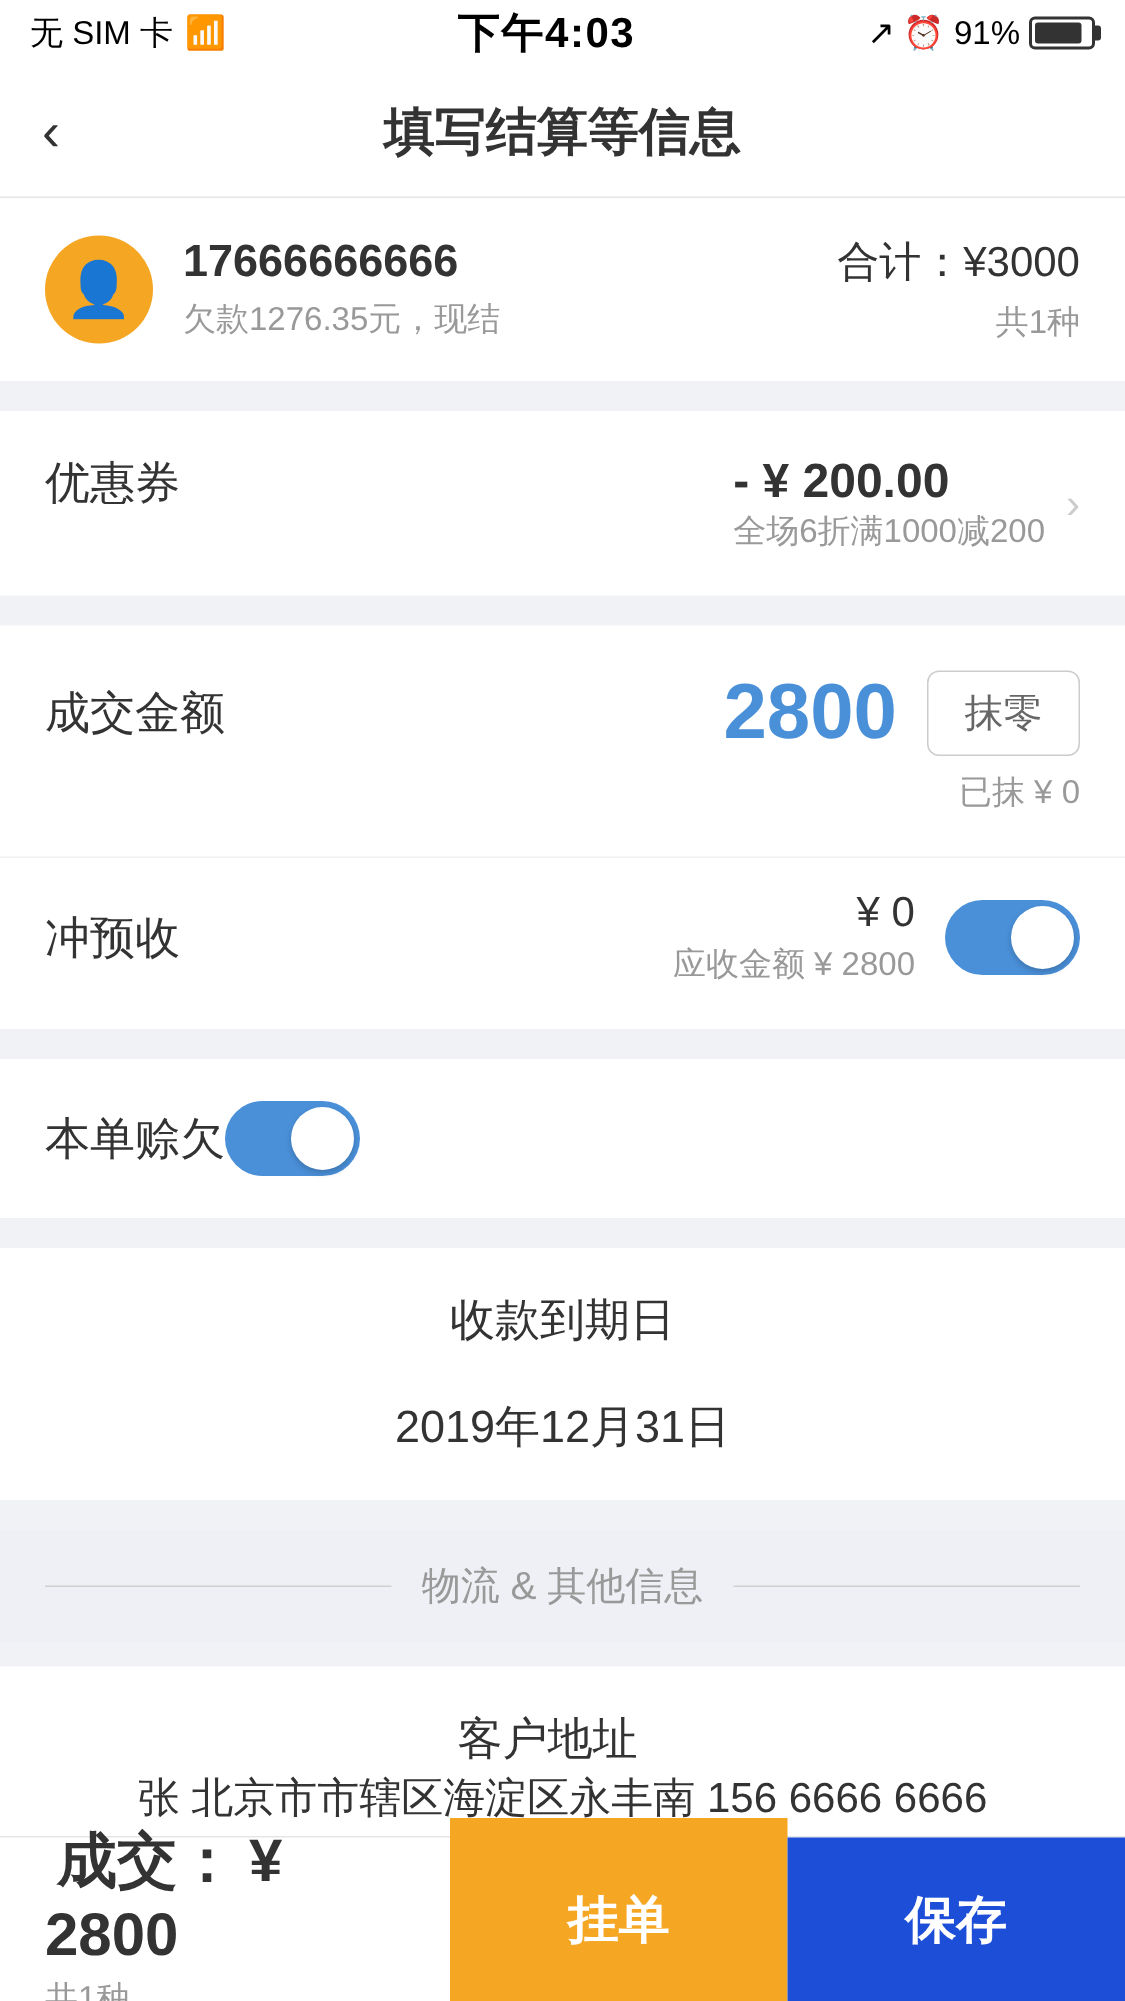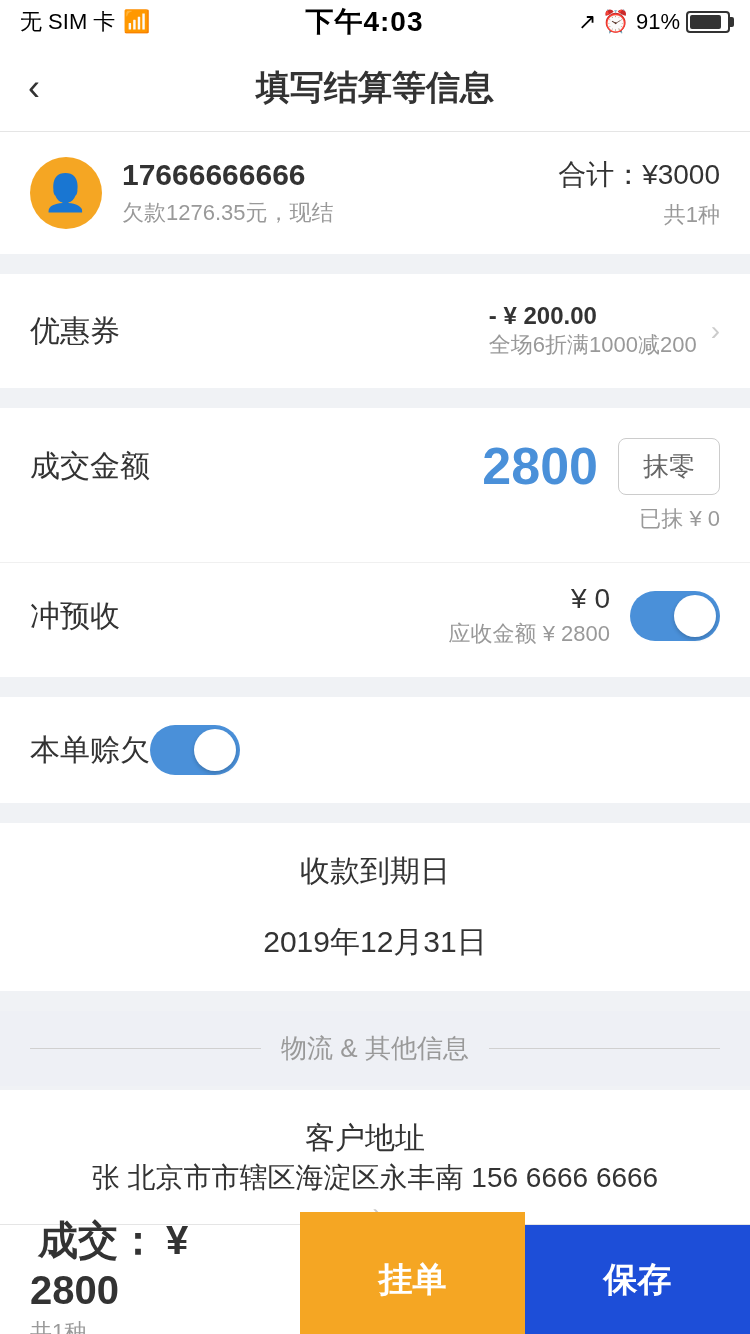--- a/index.html
+++ b/index.html
@@ -129,35 +129,34 @@
 
     
     .section {
       background: #fff;
       margin-bottom: 20px;
     }
 
     
     .coupon-row {
       display: flex;
-      align-items: center;
       justify-content: space-between;
       padding: 28px 30px;
     }
     .coupon-label {
       font-size: 30px;
       color: #333;
     }
     .coupon-right {
       display: flex;
       align-items: center;
       gap: 10px;
     }
     .coupon-discount {
-      font-size: 24px;
+      font-size: 32px;
       font-weight: 600;
       color: #333;
     }
     .coupon-detail {
       font-size: 22px;
       color: #999;
       text-align: right;
     }
     .chevron-right {
       font-size: 28px;
@@ -293,21 +292,21 @@
     .divider-label {
       background: #eef0f5;
       padding: 20px 30px;
       text-align: center;
       font-size: 26px;
       color: #999;
       display: flex;
       align-items: center;
       justify-content: center;
       gap: 20px;
-      margin-bottom: 4px;
+      margin-bottom: 16px;
     }
     .divider-line {
       flex: 1;
       height: 1px;
       background: #d0d0d0;
     }
 
     
     .address-section {
       background: #fff;

